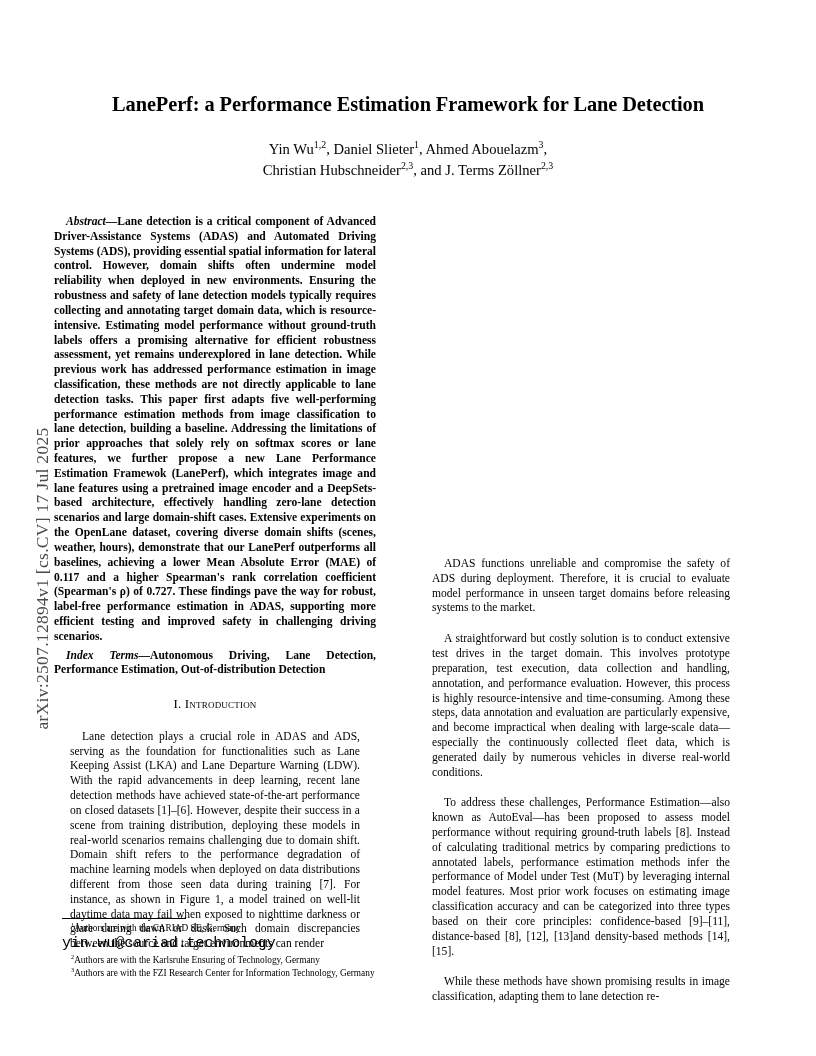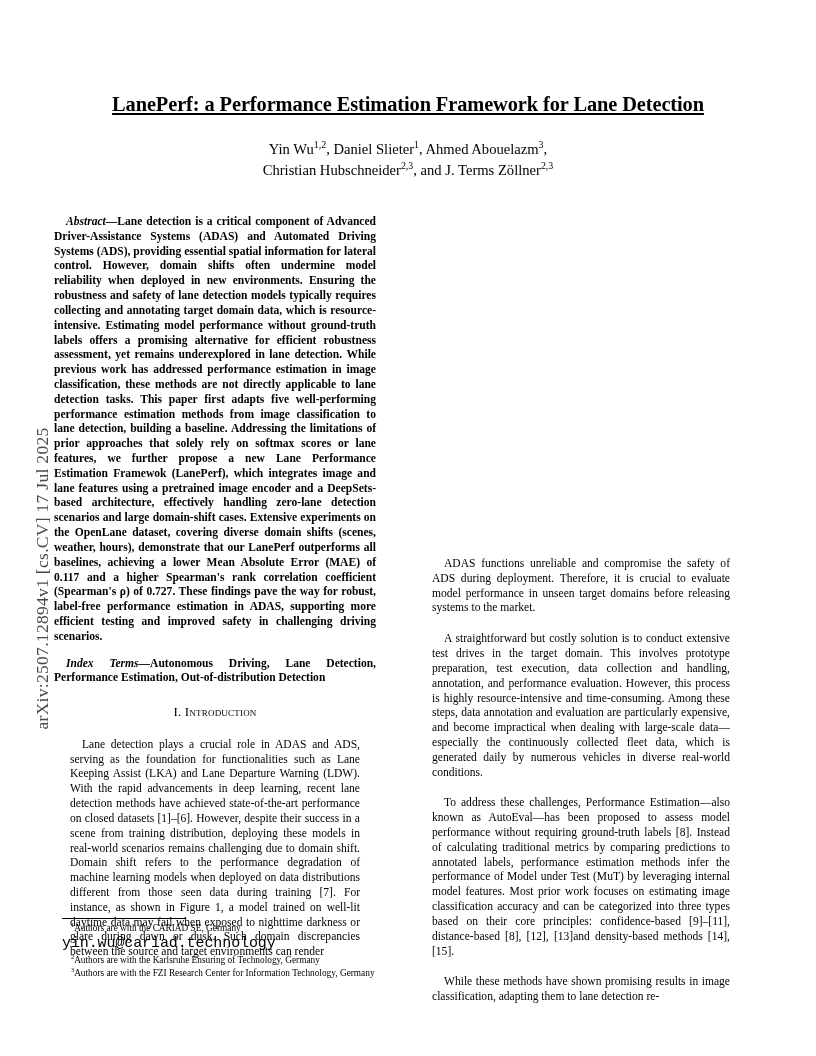--- a/index.html
+++ b/index.html
@@ -46,21 +46,20 @@
     left: 62px;
     top: 92px;
     width: 692px;
     text-align: center;
   }
   #paper-title {
     font-size: 20.4px;
     font-weight: bold;
     line-height: 1.25;
     letter-spacing: -0.1px;
-    text-decoration: underline;
   }
   #author-block {
     margin-top: 21px;
     font-size: 14.6px;
     line-height: 1.47;
   }
   sup { font-size: 0.68em; vertical-align: super; line-height: 0; }
 
   
   .col {
@@ -79,21 +78,21 @@
     hyphens: auto;
   }
   .abstract .lead {
     font-style: italic;
     font-weight: bold;
   }
   .indent { text-indent: 12px; }
 
   .index-terms {
     font-weight: bold;
-    margin-top: 12px;
+    margin-top: 4px;
     text-indent: 12px;
   }
   .index-terms .lead { font-style: italic; }
 
   h2.section-head {
     font-size: 13px;
     font-weight: normal;
     font-variant: small-caps;
     text-align: center;
     margin: 19px 0 7px 0;

